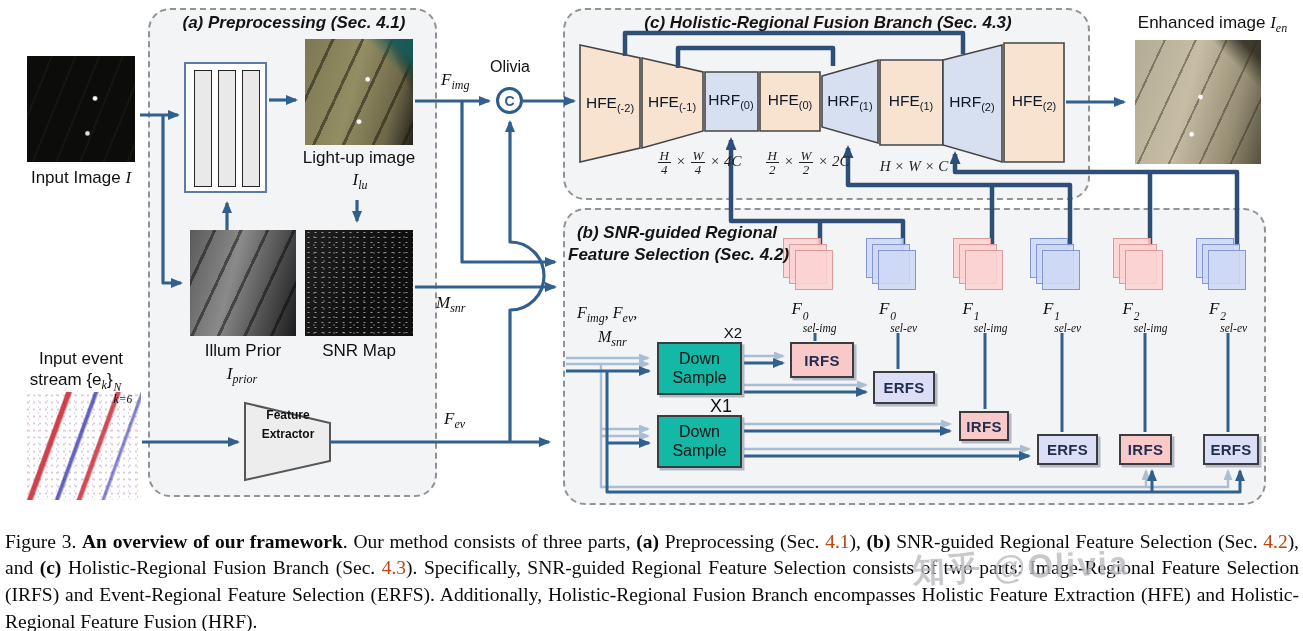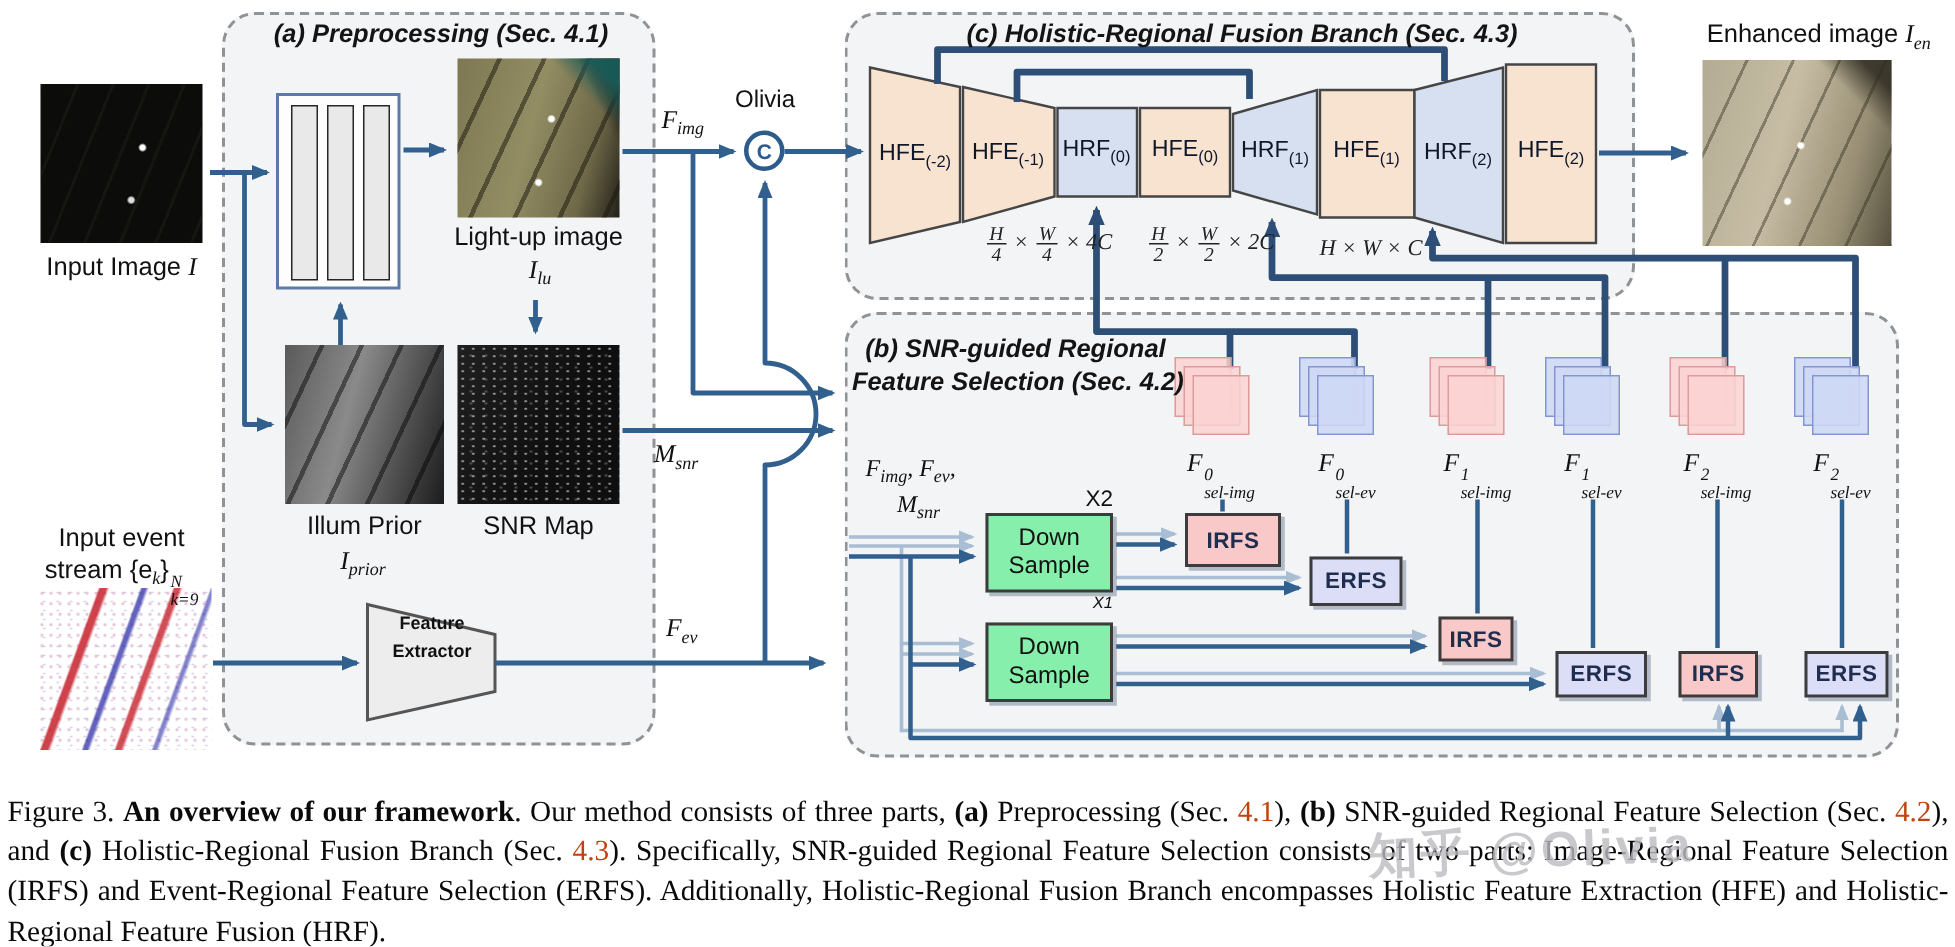--- a/index.html
+++ b/index.html
@@ -13,21 +13,21 @@
   .lbl{position:absolute;font-family:"Liberation Sans",sans-serif;color:#111;z-index:3;
        text-align:center;white-space:nowrap;}
   .math{font-family:"Liberation Serif",serif;font-style:italic;color:#111;}
   .math sub,.msub{font-size:12px;font-style:italic;}
   .ss{display:inline-flex;flex-direction:column;vertical-align:-6px;line-height:1;margin-left:1px;text-align:left;}
   .ss .ssu,.ss .ssb{font-size:11.5px;font-style:italic;display:block;}
   .photo{position:absolute;z-index:2;}
   .box{position:absolute;border:2px solid #3c3c3c;box-shadow:2.5px 2.5px 0 rgba(125,138,160,.55);
        display:flex;align-items:center;justify-content:center;z-index:3;box-sizing:border-box;
        font-family:"Liberation Sans",sans-serif;}
-  .ds{background:#86efac;font-size:16px;line-height:1.18;text-align:center;color:#111;}
+  .ds{background:#14b8a6;font-size:16px;line-height:1.18;text-align:center;color:#111;}
   .irfs{background:#f9c9c9;font-weight:bold;font-size:15px;color:#1f2d4e;letter-spacing:.3px;}
   .erfs{background:#dcddf6;font-weight:bold;font-size:15px;color:#1f2d4e;letter-spacing:.3px;}
   .blk-lbl{position:absolute;transform:translate(-50%,-50%);font-size:15.5px;color:#0f172a;
        white-space:nowrap;z-index:3;font-family:"Liberation Sans",sans-serif;}
   .blk-lbl sub{font-size:11px;}
   .stack{position:absolute;width:52px;height:54px;z-index:2;}
   .sl{position:absolute;width:38px;height:40px;border:1.4px solid;box-sizing:border-box;}
   .sl.pink{background:rgba(250,210,210,.85);border-color:#dd9c9c;}
   .sl.blue{background:rgba(206,216,245,.88);border-color:#8496d2;}
   .stk-lbl{position:absolute;font-family:"Liberation Serif",serif;font-style:italic;font-size:17px;
@@ -214,21 +214,21 @@
   </div>
   <div class="lbl" style="left:183px;top:341px;width:120px;font-size:17px;">Illum Prior</div>
   <div class="lbl math" style="left:196px;top:364px;width:92px;font-size:17px;">
     <span>I</span><sub>prior</sub>
   </div>
   <div class="lbl" style="left:296px;top:341px;width:126px;font-size:17px;">SNR Map</div>
   <div class="lbl" style="left:22px;top:349px;width:118px;font-size:17px;">Input event</div>
   <div class="lbl" style="left:8px;top:370px;width:146px;font-size:17px;">
     <span>stream {e</span><sub class="msub math">k</sub><span>}</span><span class="ss math">
         <span class="ssu">N</span>
-        <span class="ssb">k=9</span>
+        <span class="ssb">k=6</span>
       </span>
   </div>
   <div class="lbl" style="left:250px;top:406px;width:76px;font-size:12px;line-height:19px;font-weight:bold;">
     <div>Feature</div>
     <div>Extractor</div>
   </div>
 
   <div class="lbl math" style="left:441px;top:70px;font-size:17px;">
     <span>F</span><sub>img</sub>
   </div>
@@ -275,21 +275,21 @@
     <span>M</span><sub>snr</sub>
   </div>
 
   <div class="lbl" style="left:700px;top:324px;width:42px;text-align:right;font-size:15px;">X2</div>
   <div class="box ds" style="left:657px;top:342px;width:85px;height:53px;">
     <div>
         <div>Down</div>
         <div>Sample</div>
       </div>
   </div>
-  <div class="lbl" style="left:700px;top:396px;width:42px;text-align:right;font-size:11px;font-style:italic;">X1</div>
+  <div class="lbl" style="left:700px;top:396px;width:42px;font-size:18px;">X1</div>
   <div class="box ds" style="left:657px;top:415px;width:85px;height:53px;">
     <div>
         <div>Down</div>
         <div>Sample</div>
       </div>
   </div>
 
   <div class="box irfs" style="left:790px;top:342px;width:64px;height:36px;">IRFS</div>
   <div class="box erfs" style="left:873px;top:371px;width:62px;height:33px;">ERFS</div>
   <div class="box irfs" style="left:959px;top:411px;width:50px;height:30px;">IRFS</div>

